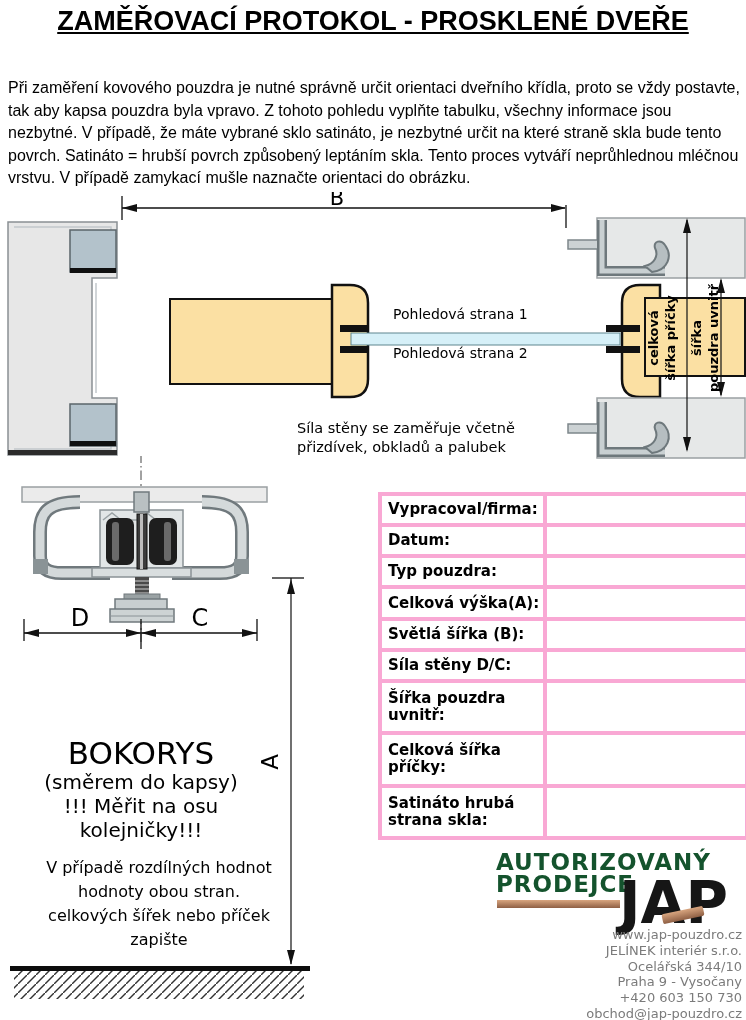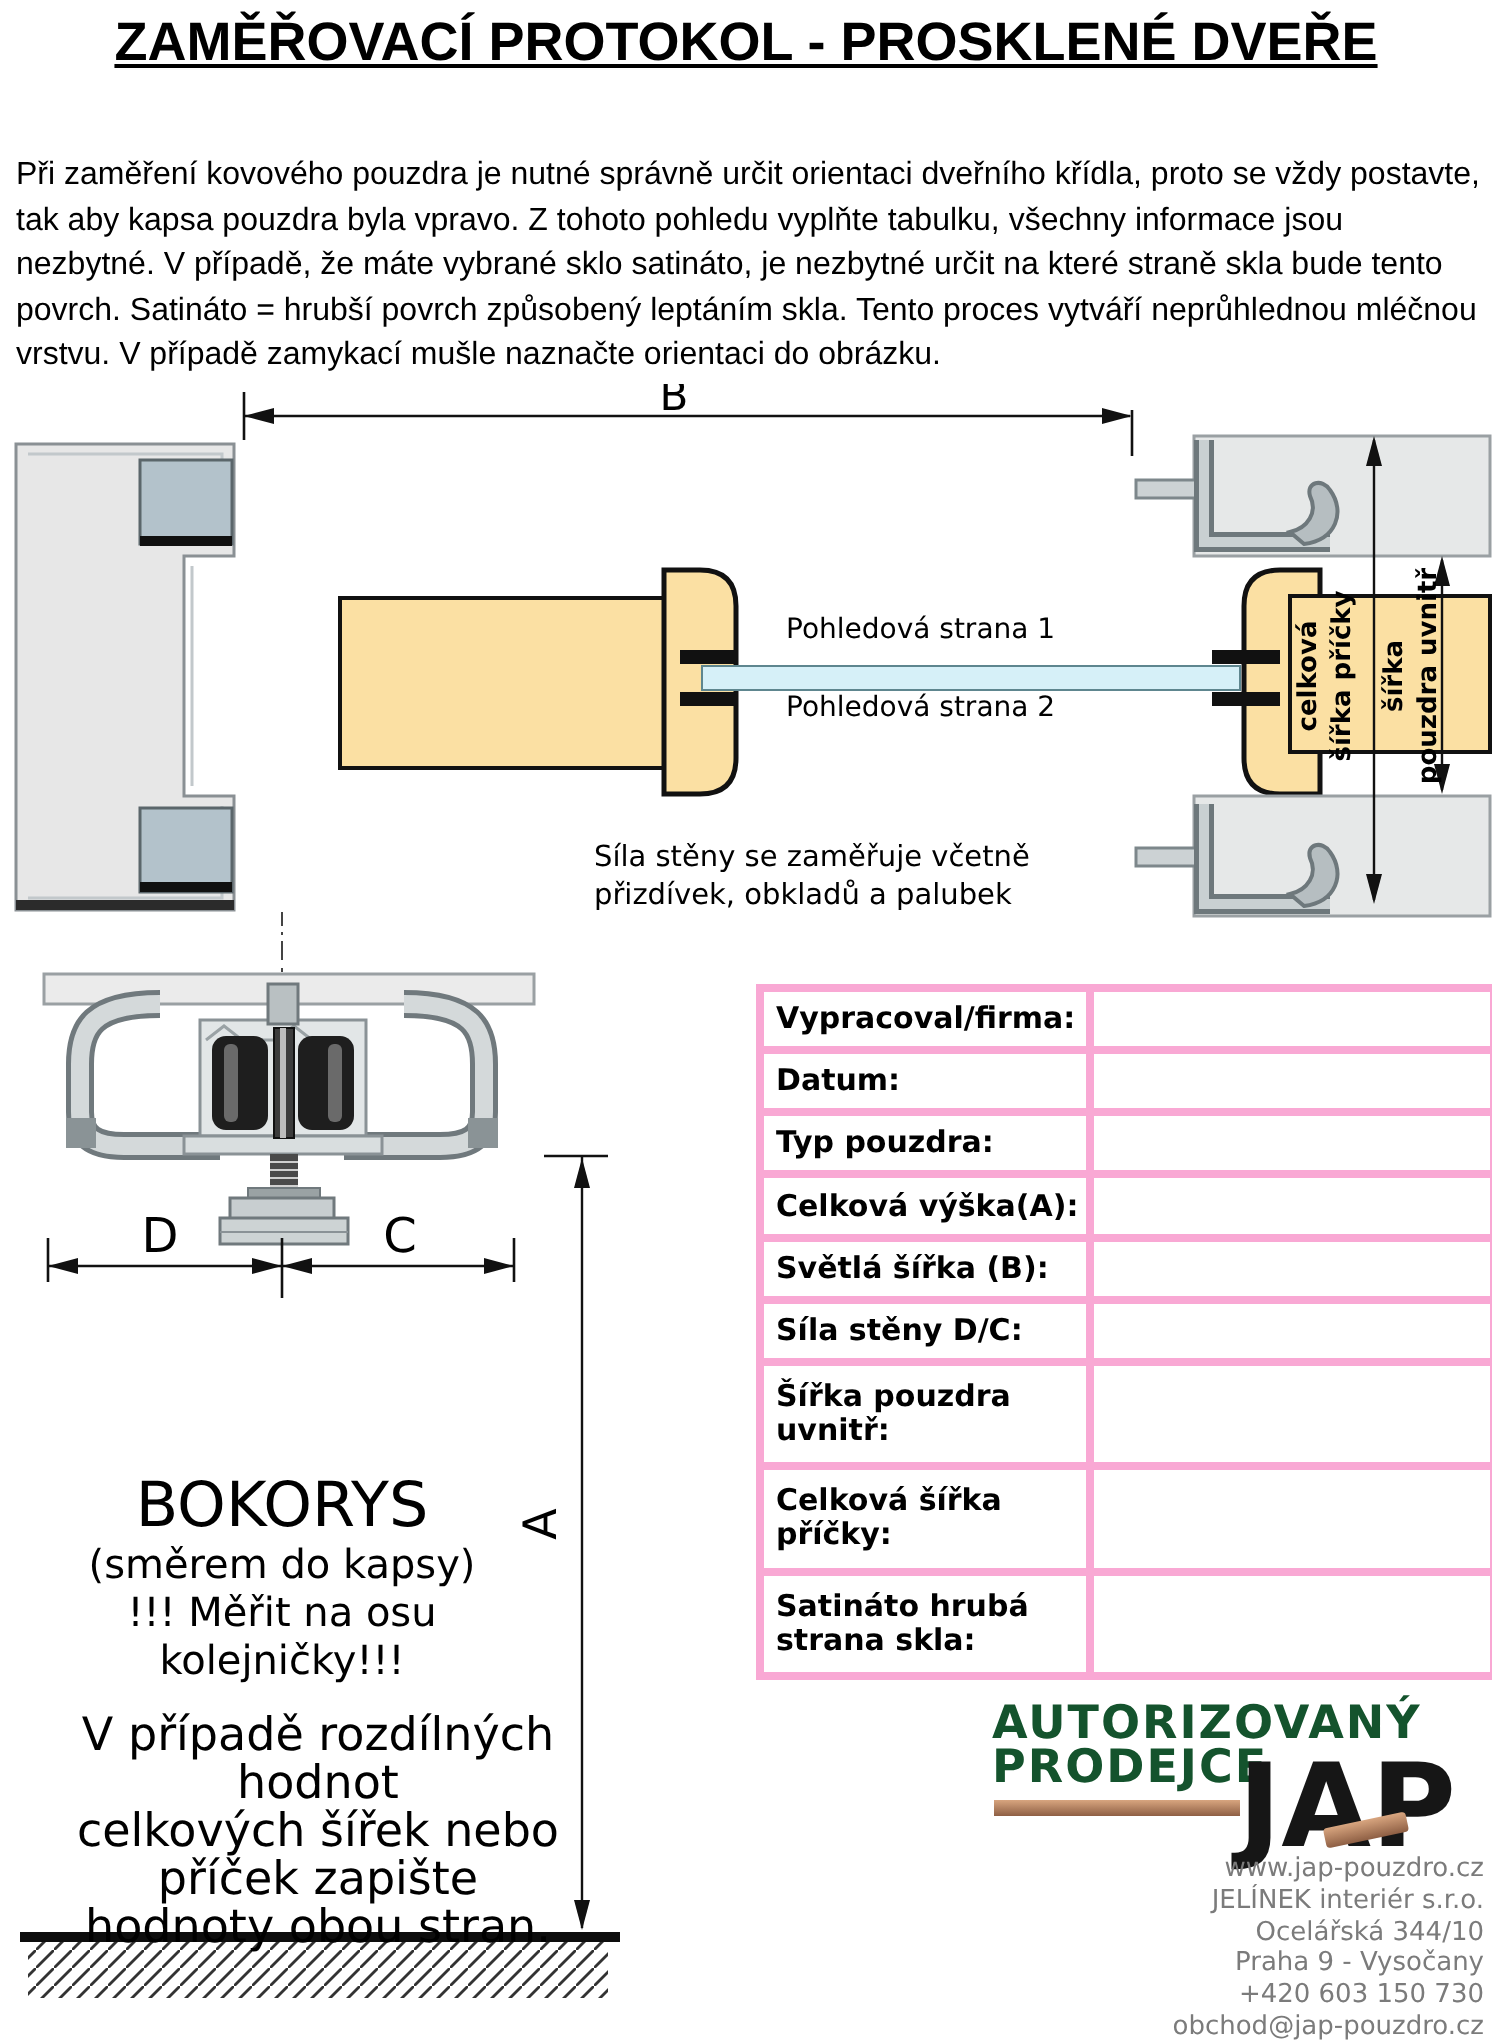--- a/index.html
+++ b/index.html
@@ -15,21 +15,21 @@
   .bokorys-svg{left:0;top:470px;}
   .aline-svg{left:0;top:570px;}
   .form-table{position:absolute;left:378px;top:492px;width:357px;height:348px;
               border-collapse:collapse;table-layout:fixed;}
   .form-table td{border:4px solid #f9a8d4;vertical-align:middle;}
   .form-table td.flabel{width:153px;font-weight:bold;font-size:15px;line-height:17px;padding:2px 2px 2px 6px;}
   .form-table td.fvalue{width:196px;}
   .bokorys-text{position:absolute;left:0;top:736px;width:282px;text-align:center;}
   .bokorys-title{font-size:31px;line-height:34px;}
   .bokorys-sub{font-size:20px;line-height:24px;}
-  .bokorys-note{font-size:23px;line-height:24px;margin-top:14px;margin-left:36px;}
+  .bokorys-note{font-size:16px;line-height:24px;margin-top:14px;margin-left:36px;}
   .dealer-auth{position:absolute;left:496px;top:851px;width:200px;
                font-weight:bold;font-size:23px;line-height:22px;letter-spacing:1px;color:#14532d;}
   .dealer-bar{position:absolute;left:497px;top:900px;width:123px;height:8px;
               background:linear-gradient(to bottom,#d8a57f,#8e5f44);}
   .jap-logo{position:absolute;left:619px;top:877px;width:130px;height:52px;
             font-weight:bold;font-size:58px;line-height:52px;letter-spacing:0px;color:#161616;}
   .jap-swoosh{position:absolute;left:43px;top:33px;width:42px;height:10px;border-radius:2px;
               background:linear-gradient(to bottom,#d8a57f,#8e5f44);transform:rotate(-12deg);}
   .dealer-contact{position:absolute;left:495px;top:927px;width:247px;text-align:right;
                   font-size:13px;line-height:15.8px;color:#7b7b7b;}
@@ -165,22 +165,22 @@
     <rect x="10" y="396" width="300" height="5" fill="#0d0d0d"></rect>
     <rect x="14" y="401" width="290" height="28" fill="url(#hatch)"></rect>
   </svg>
 
   <div class="bokorys-text">
     <div class="bokorys-title">BOKORYS</div>
     <div class="bokorys-sub">(směrem do kapsy)</div>
     <div class="bokorys-sub">!!! Měřit na osu kolejničky!!!</div>
     <div class="bokorys-note">
       <div>V případě rozdílných hodnot</div>
+      <div>hodnoty obou stran.</div>
       <div>celkových šířek nebo příček zapište</div>
-      <div>hodnoty obou stran.</div>
     </div>
   </div>
 
   <table class="form-table">
     <tbody>
         <tr>
       <td class="flabel">Vypracoval/firma:</td>
       <td class="fvalue"></td>
     </tr>
     <tr>

